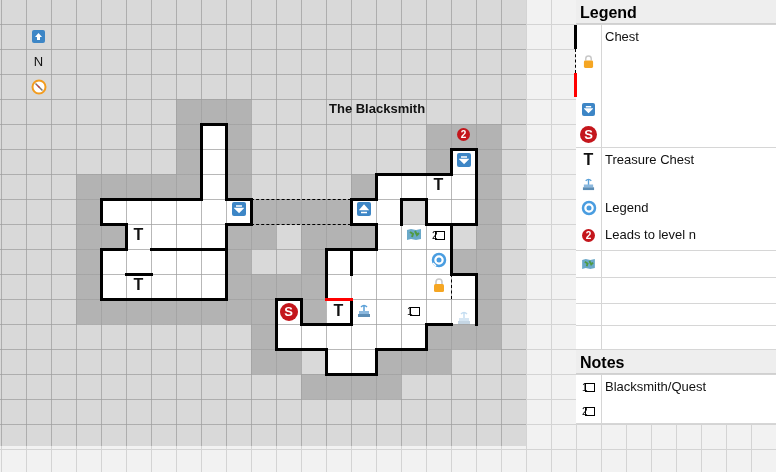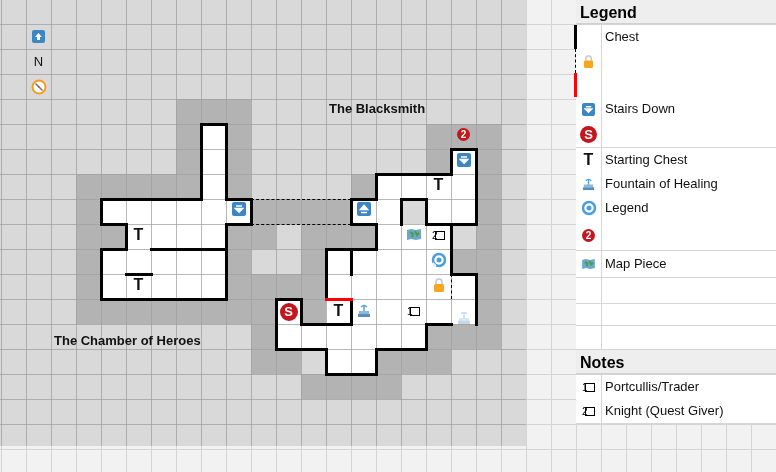--- a/index.html
+++ b/index.html
@@ -240,21 +240,20 @@
   <div class="icon" style="left:26px;top:49px;font-size:13px;color:#111;">N</div>
   <div class="icon" style="left:26px;top:74px;">
     <svg width="16" height="16" viewBox="0 0 16 16">
         <circle cx="8" cy="8" r="6.5" fill="#fff" stroke="#f39c1e" stroke-width="2"></circle>
         <path d="M4.5 4.5 L11.5 11.5" stroke="#777" stroke-width="1.5"></path>
         <path d="M5 5 L9 8 L8 9 Z" fill="#d33"></path>
       </svg>
   </div>
 
   <div class="label" style="left:329px;top:101px;">The Blacksmith</div>
-  <div class="label" style="left:54px;top:333px;">The Chamber of Heroes</div>
 
   <div class="icon" style="left:226px;top:196px;">
     <div class="stairs">
         <svg width="10" height="10" viewBox="0 0 10 10">
           <path d="M2 2 H8 M5 8 L1.5 4.5 H8.5 Z" stroke="#fff" stroke-width="1.6" fill="#fff"></path>
         </svg>
       </div>
   </div>
 
   <div class="icon" style="left:351px;top:196px;">
@@ -362,81 +361,78 @@
     </div>
 </div>
 <div class="leg-row" style="top:97px;">
   <div class="leg-sym">
     <div class="stairs" style="width:13px;height:13px;">
         <svg width="9" height="9" viewBox="0 0 10 10">
           <path d="M2 2 H8 M5 8 L1.5 4.5 H8.5 Z" stroke="#fff" stroke-width="1.6" fill="#fff"></path>
         </svg>
       </div>
   </div>
-  <div class="leg-text">Stairs Down</div>
 </div>
 <div class="leg-row" style="top:121px;height:26px;">
   <div class="leg-sym" style="height:26px;">
       <div class="start" style="width:17px;height:17px;">S</div>
     </div>
 </div>
 <div class="leg-row" style="top:148px;">
   <div class="leg-sym tchest">T</div>
-  <div class="leg-text">Starting Chest</div>
+  <div class="leg-text">Treasure Chest</div>
 </div>
 <div class="leg-row" style="top:172px;">
   <div class="leg-sym">
     <svg width="13" height="13" viewBox="0 0 14 14">
         <path d="M4 3 Q7 0 10 3 M7 2 V8" stroke="#5aa0d8" stroke-width="1.5" fill="none"></path>
         <rect x="2" y="7" width="10" height="3" fill="#8bb8de"></rect>
         <rect x="1" y="10" width="12" height="3" fill="#5c8db5"></rect>
       </svg>
   </div>
-  <div class="leg-text">Fountain of Healing</div>
 </div>
 <div class="leg-row" style="top:196px;">
   <div class="leg-sym">
     <svg width="16" height="16" viewBox="0 0 16 16">
         <circle cx="8" cy="8" r="6" fill="none" stroke="#4a9de0" stroke-width="2.5"></circle>
         <circle cx="8" cy="8" r="2.5" fill="#4a9de0"></circle>
       </svg>
   </div>
   <div class="leg-text">Legend</div>
 </div>
 <div class="leg-row" style="top:220px;height:30px;">
   <div class="leg-sym" style="height:30px;">
       <div class="level">2</div>
     </div>
+  <div class="leg-text" style="line-height:30px;">Leads to level n</div>
 </div>
 <div class="leg-row" style="top:251px;height:26px;">
   <div class="leg-sym" style="height:26px;">
     <svg width="13" height="10" viewBox="0 0 14 11">
         <path d="M0 1 L4 0 L9 1 L14 0 V10 L9 11 L4 10 L0 11 Z" fill="#6aa9c9"></path>
         <path d="M3 3 L6 5 L5 8 M8 2 L10 6 L12 4" stroke="#4f9a43" stroke-width="2" fill="none"></path>
       </svg>
   </div>
-  <div class="leg-text" style="line-height:26px;">Map Piece</div>
 </div>
 <div class="leg-blank" style="top:278px;height:71px;">
   <div style="position:absolute;left:0;top:0;width:25px;height:71px;border-right:1px solid #d6d6d6;"></div>
   <div style="position:absolute;left:0;top:25px;width:204px;border-top:1px solid #d6d6d6;"></div>
   <div style="position:absolute;left:0;top:47px;width:204px;border-top:1px solid #d6d6d6;"></div>
 </div>
 
 <div class="leg-head" style="top:350px;">Notes</div>
 <div class="leg-row" style="top:375px;">
   <div class="leg-sym">
     <svg width="14" height="12" viewBox="0 0 14 12">
         <rect x="3.5" y="2.5" width="9" height="8" fill="#fff" stroke="#000"></rect>
         <text x="0" y="10" font-size="10" font-family="Liberation Sans, sans-serif" fill="#000">1</text>
       </svg>
   </div>
-  <div class="leg-text">Portcullis/Trader</div>
+  <div class="leg-text">Blacksmith/Quest</div>
 </div>
 <div class="leg-row" style="top:399px;">
   <div class="leg-sym">
     <svg width="14" height="12" viewBox="0 0 14 12">
         <rect x="3.5" y="2.5" width="9" height="8" fill="#fff" stroke="#000"></rect>
         <text x="0" y="10" font-size="10" font-family="Liberation Sans, sans-serif" fill="#000">2</text>
       </svg>
   </div>
-  <div class="leg-text">Knight (Quest Giver)</div>
 </div>
 
 </body></html>

